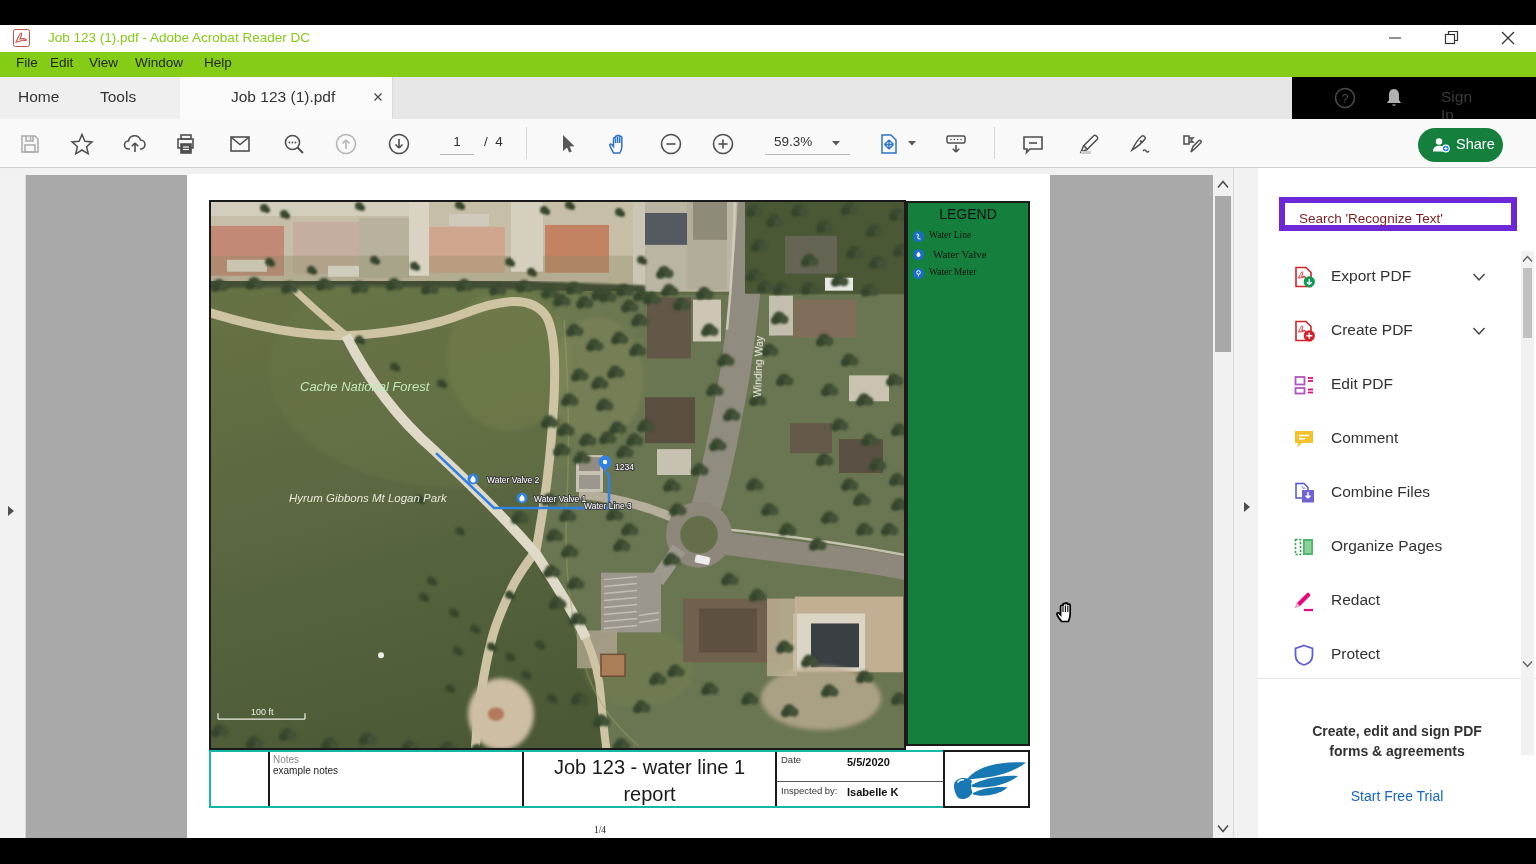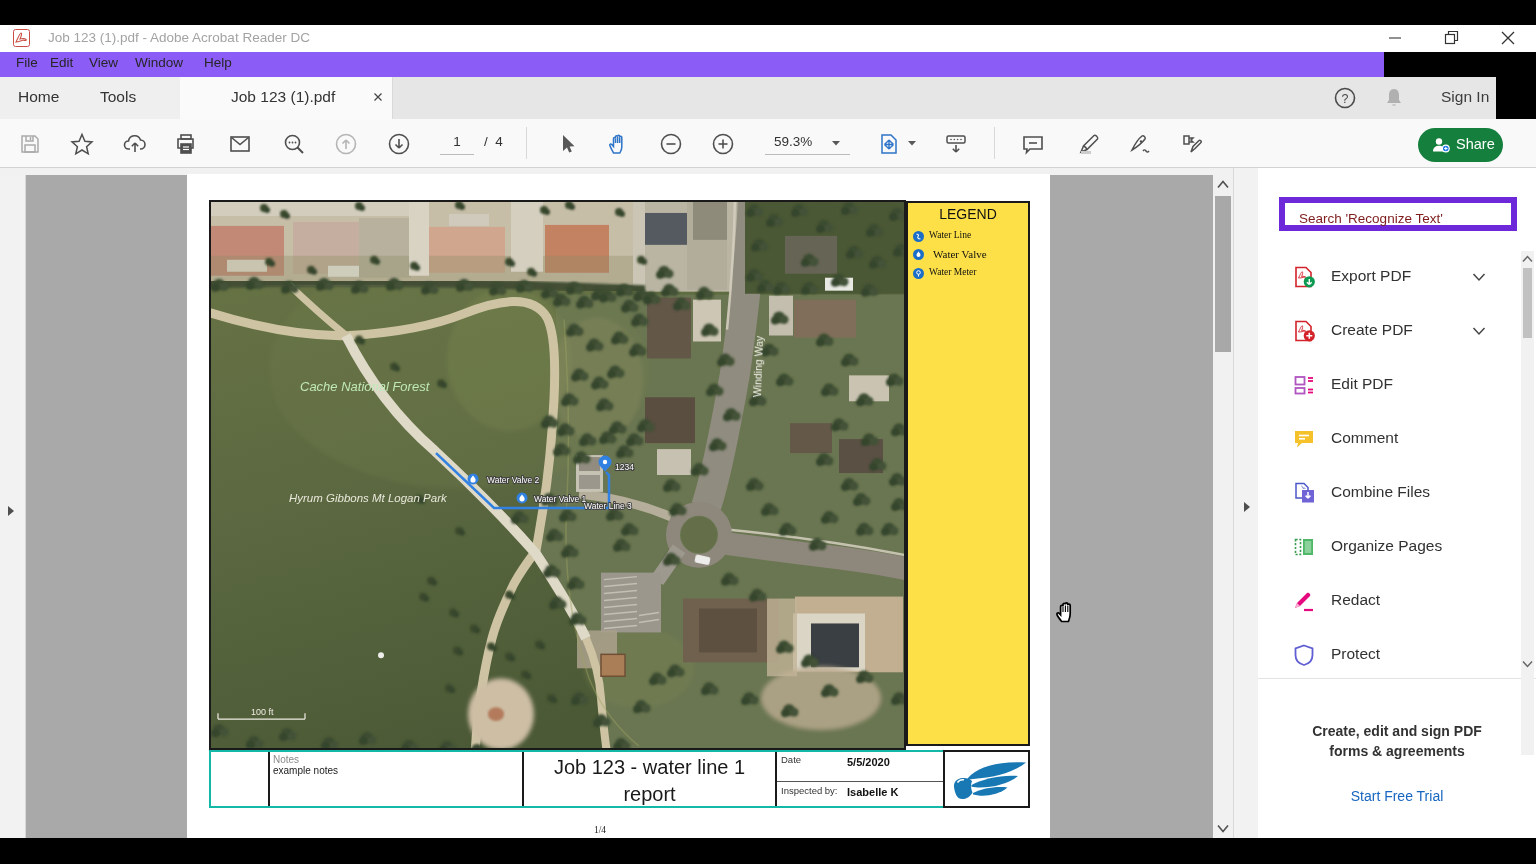--- a/index.html
+++ b/index.html
@@ -1,28 +1,28 @@
 <!DOCTYPE html>
 <html><head>
 <meta charset="utf-8">
 <style>
 * { margin:0; padding:0; box-sizing:border-box; }
 html,body { width:1536px; height:864px; overflow:hidden; background:#000; font-family:"Liberation Sans",sans-serif; }
 .abs { position:absolute; }
 #app { position:absolute; left:0; top:0; width:1536px; height:864px; background:#000; }
 
 #titlebar { left:0; top:25px; width:1536px; height:27px; background:#fff; }
-#titletext { left:48px; top:30px; font-size:13.5px; color:#a3a3a3;text-align:center; }
+#titletext { left:48px; top:30px; font-size:13.5px; color:#84cc16;text-align:center; }
 #pdficon { left:13px; top:29px; width:17px; height:18px; }
 .winbtn { top:30px; width:16px; height:16px; }
 
-#menubar { left:0; top:52px; width:1384px; height:25px; background:#8b5cf6; font-size:13.5px; color:#262626; }
+#menubar { left:0; top:52px; width:1536px; height:25px; background:#84cc16; font-size:13.5px; color:#262626; }
 #menubar span { position:absolute; top:3px; }
 
-#tabbar { left:0; top:77px; width:1496px; height:42px; background:#e6e6e6; font-size:15.5px; color:#333; }
+#tabbar { left:0; top:77px; width:1292px; height:42px; background:#e6e6e6; font-size:15.5px; color:#333; }
 #tabbar .lt { position:absolute; top:11px; }
 #activetab { position:absolute; left:180px; top:0; width:213px; height:42px; background:#fafafa; border-right:1px solid #d9d9d9; }
 #activetab span { position:absolute; left:51px; top:11px; }
 
 #toolbar { left:0; top:119px; width:1536px; height:49px; background:#f9f9f9; border-bottom:1px solid #d2d2d2; }
 .tbi { position:absolute; top:13px; width:24px; height:24px; }
 .sep { position:absolute; top:8px; width:1px; height:32px; background:#d8d8d8; }
 #pagenum { position:absolute; left:440px; top:10px; width:34px; height:26px; border-bottom:1px solid #bbb; font-size:13.5px; color:#333; text-align:center; line-height:26px; }
 #pagetotal { position:absolute; left:484px; top:10px; font-size:13.5px; color:#333; line-height:26px;}
 #zoomtxt { position:absolute; left:765px; top:10px; width:85px; height:26px; border-bottom:1px solid #bbb; font-size:13.5px; color:#333; line-height:26px; text-align:left; padding-left:9px; }
@@ -558,21 +558,21 @@
         <text x="325" y="303" font-size="8.5" fill="#fff" stroke="#3a3a3a" stroke-width="1.8" paint-order="stroke">Water Valve 1</text>
         <text x="375" y="310" font-size="8.5" fill="#fff" stroke="#3a3a3a" stroke-width="1.8" paint-order="stroke">Water Line 3</text>
         <path d="M396 263 m-6.5 0 a6.5 6.5 0 1 1 13 0 c0 4 -4 6 -6.5 10 c-2.5 -4 -6.5 -6 -6.5 -10" fill="#2a7de1"></path>
         <circle cx="396" cy="263" r="2.2" fill="#fff"></circle>
         <text x="406" y="271" font-size="8.5" fill="#fff" stroke="#3a3a3a" stroke-width="1.8" paint-order="stroke">1234</text>
       </g>
       <rect x="0" y="0" width="697" height="552" fill="#ffffff" opacity="0.03"></rect>
       <rect x="1" y="1" width="695" height="550" fill="none" stroke="#1a1a1a" stroke-width="2"></rect>
     </svg>
 
-    <div style="position:absolute;left:719px;top:27px;width:124px;height:545px;border:2px solid #1a1a1a;background:#fde047;">
+    <div style="position:absolute;left:719px;top:27px;width:124px;height:545px;border:2px solid #1a1a1a;background:#15803d;">
       <div style="position:absolute;left:0;top:3px;width:100%;text-align:center;font-size:14px;color:#111;">LEGEND</div>
       <svg style="position:absolute;left:5px;top:28px;width:11px;height:11px;" viewBox="0 0 11 11">
           <circle cx="5.5" cy="5.5" r="5.5" fill="#1a6ec7"></circle>
           <path d="M3.5 3 Q6.5 3.5 5 5.5 Q3.8 7.5 7.5 8" fill="none" stroke="#fff" stroke-width="1.1"></path>
         </svg>
       <div style="position:absolute;left:21px;top:27px;font-size:9.5px;font-family:'Liberation Serif',serif;color:#111;">Water Line</div>
       <svg style="position:absolute;left:5px;top:46px;width:11px;height:11px;" viewBox="0 0 11 11">
           <circle cx="5.5" cy="5.5" r="5.5" fill="#1a6ec7"></circle>
           <path d="M5.5 2.5 c1.4 1.8 2 2.6 2 3.6 a2 2 0 1 1 -4 0 c0 -1 0.6 -1.8 2 -3.6" fill="#fff"></path>
         </svg>

